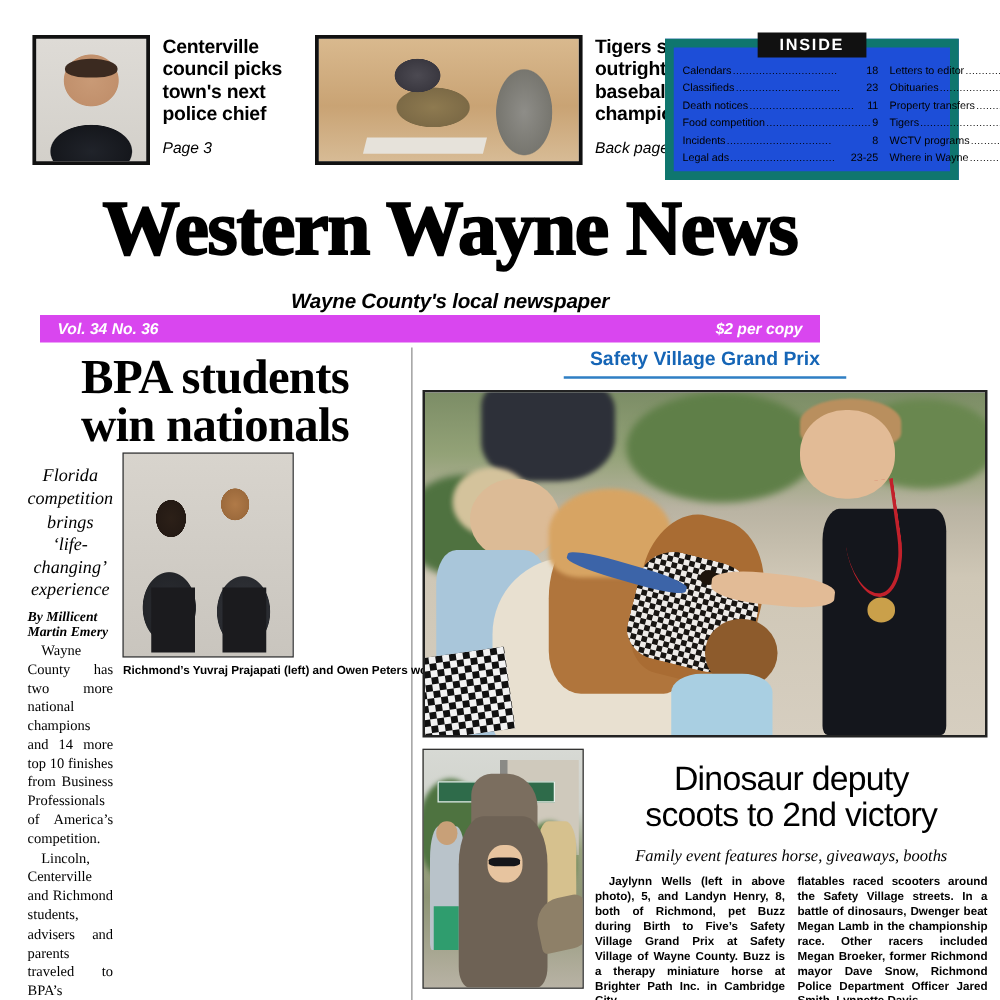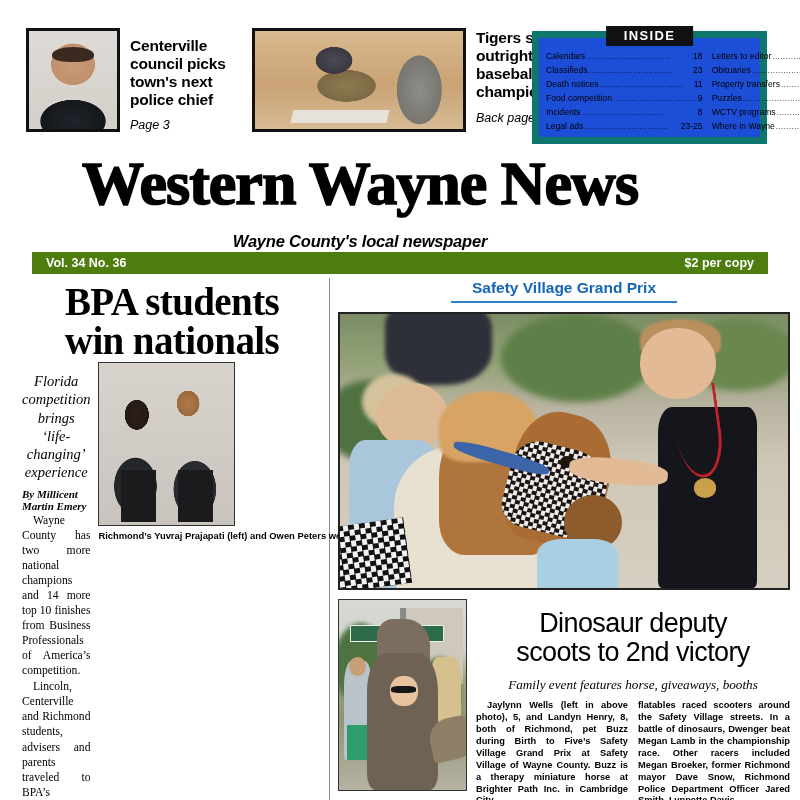--- a/index.html
+++ b/index.html
@@ -71,21 +71,21 @@
     letter-spacing: -0.2px;
   }
 
   .teaser-page {
     font-family: "Liberation Sans", sans-serif;
     font-style: italic;
     font-size: 12.5px;
     margin-top: 9px;
   }
 
-  .teaser-1 { width: 222px; align-items: flex-end; }
+  .teaser-1 { width: 222px; }
   .teaser-2 { width: 310px; margin-left: 4px; }
 
   
   .ph-portrait {
     position: absolute; inset: 0;
     background:
       radial-gradient(ellipse 36px 34px at 50% 34%, #c99a76 0%, #c1906c 60%, rgba(193,144,108,0) 62%),
       radial-gradient(ellipse 46px 30px at 50% 92%, #20232a 0%, #15171c 70%, rgba(21,23,28,0) 72%),
       linear-gradient(#dedbd6, #d3d0ca);
   }
@@ -200,30 +200,31 @@
     font-weight: bold;
     font-size: 16.5px;
     margin-top: 18px;
     letter-spacing: -0.2px;
   }
 
   
   .folio {
     position: absolute;
     left: 32px; top: 252px;
-    width: 736px;
+    width: 624px;
     height: 22px;
-    background: #4d7c0f;
+    background: #d946ef;
     color: #fff;
     display: flex;
     align-items: center;
     font-family: "Liberation Sans", sans-serif;
     font-weight: bold;
     font-size: 12.5px;
     padding: 0 14px;
+    font-style: italic;
   }
   .folio-left   { flex: 1; text-align: left; }
   .folio-center { flex: 1; text-align: center; }
   .folio-right  { flex: 1; text-align: right; }
 
   
   .content {
     position: absolute;
     left: 0; top: 278px;
     width: 800px;
@@ -730,21 +731,21 @@
           <span class="inside-label">Obituaries</span>
           <span class="inside-dots">................................</span>
 
         </div>
         <div class="inside-row">
           <span class="inside-label">Property transfers</span>
           <span class="inside-dots">................................</span>
 
         </div>
         <div class="inside-row">
-          <span class="inside-label">Puzzles</span>
+          <span class="inside-label">Tigers</span>
           <span class="inside-dots">................................</span>
 
         </div>
         <div class="inside-row">
           <span class="inside-label">WCTV programs</span>
           <span class="inside-dots">................................</span>
 
         </div>
         <div class="inside-row">
           <span class="inside-label">Where in Wayne</span>

